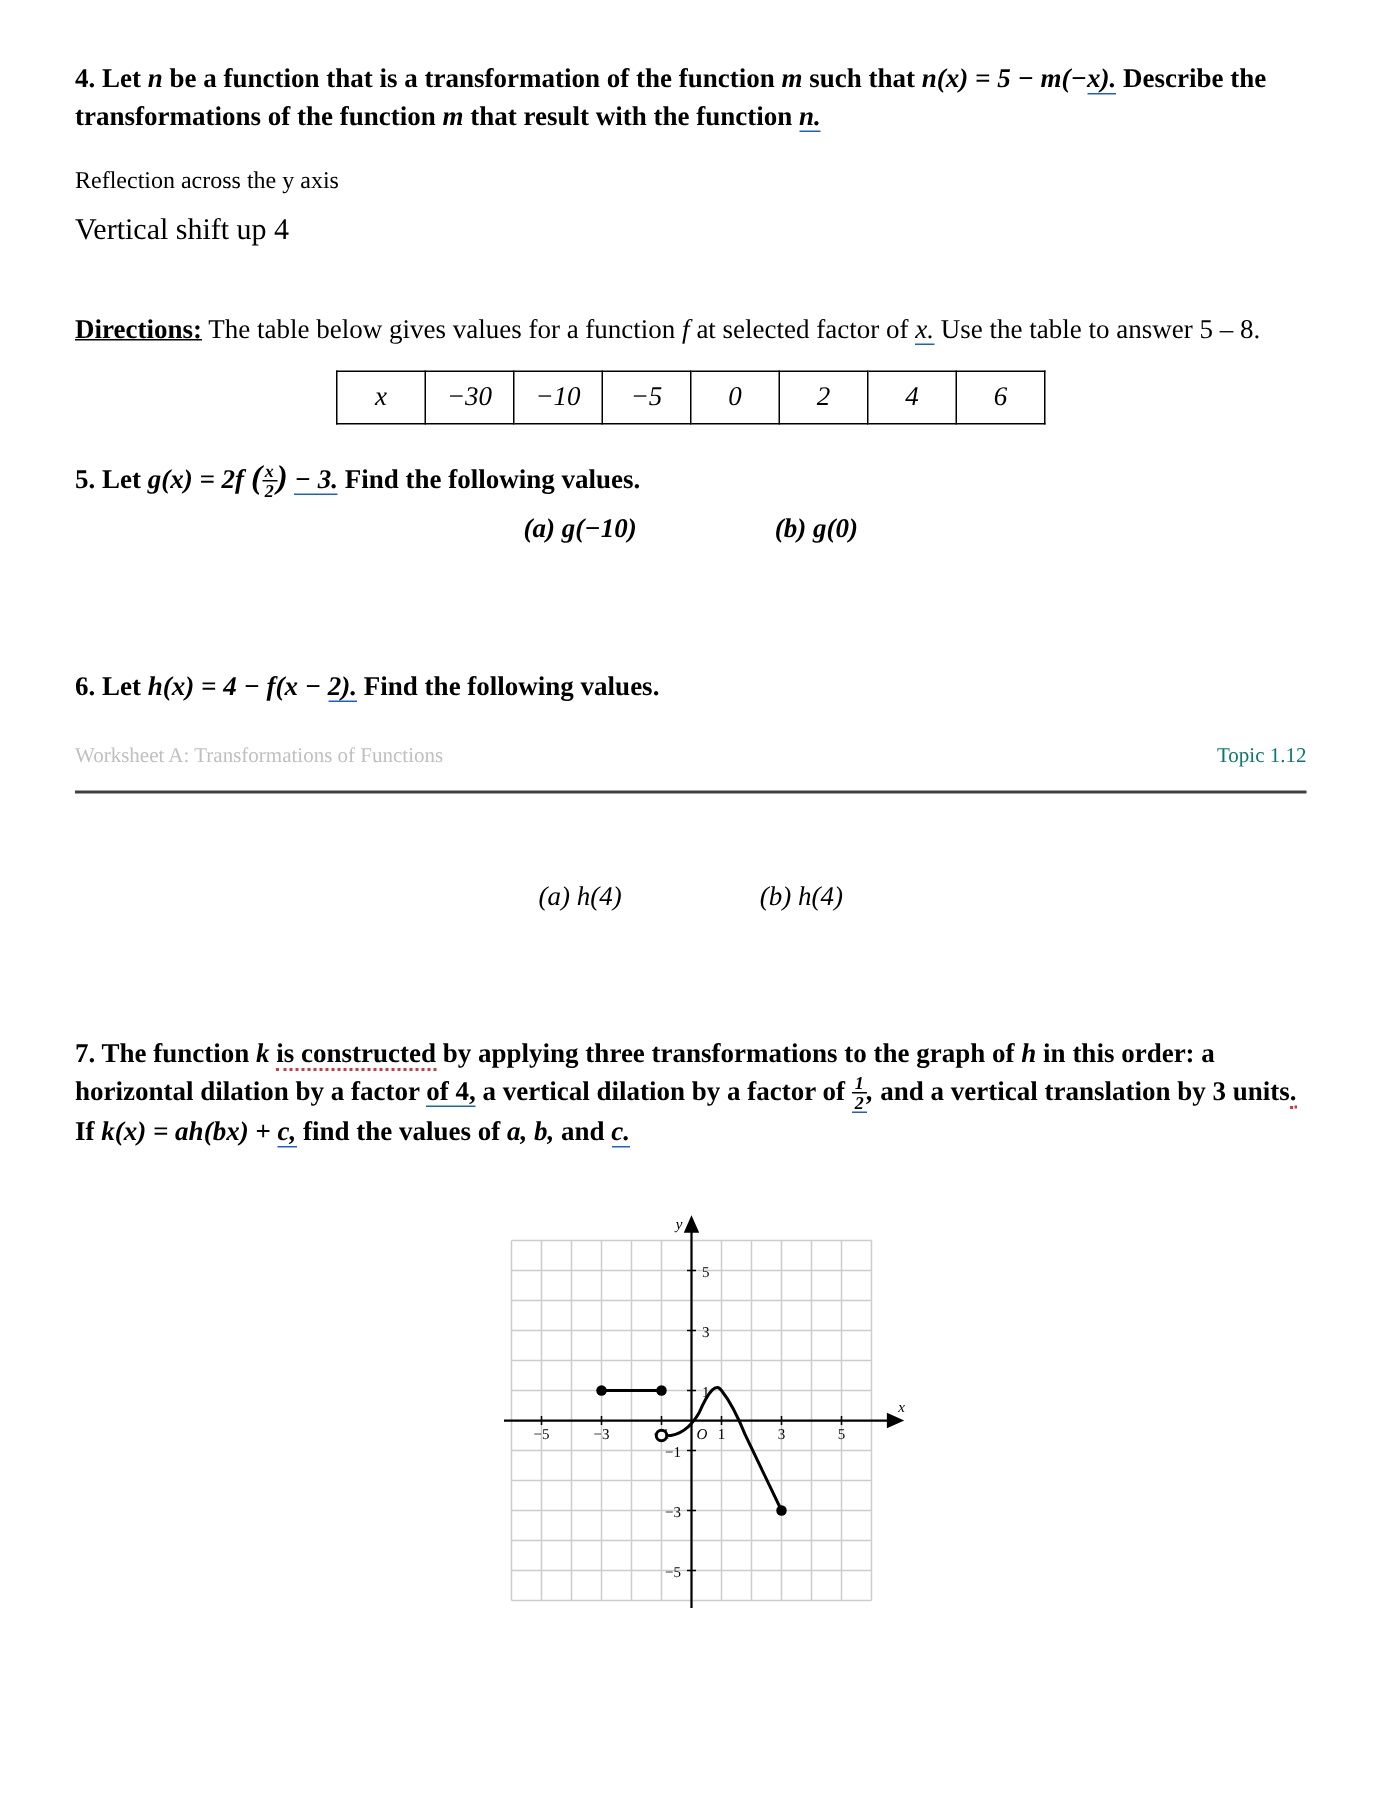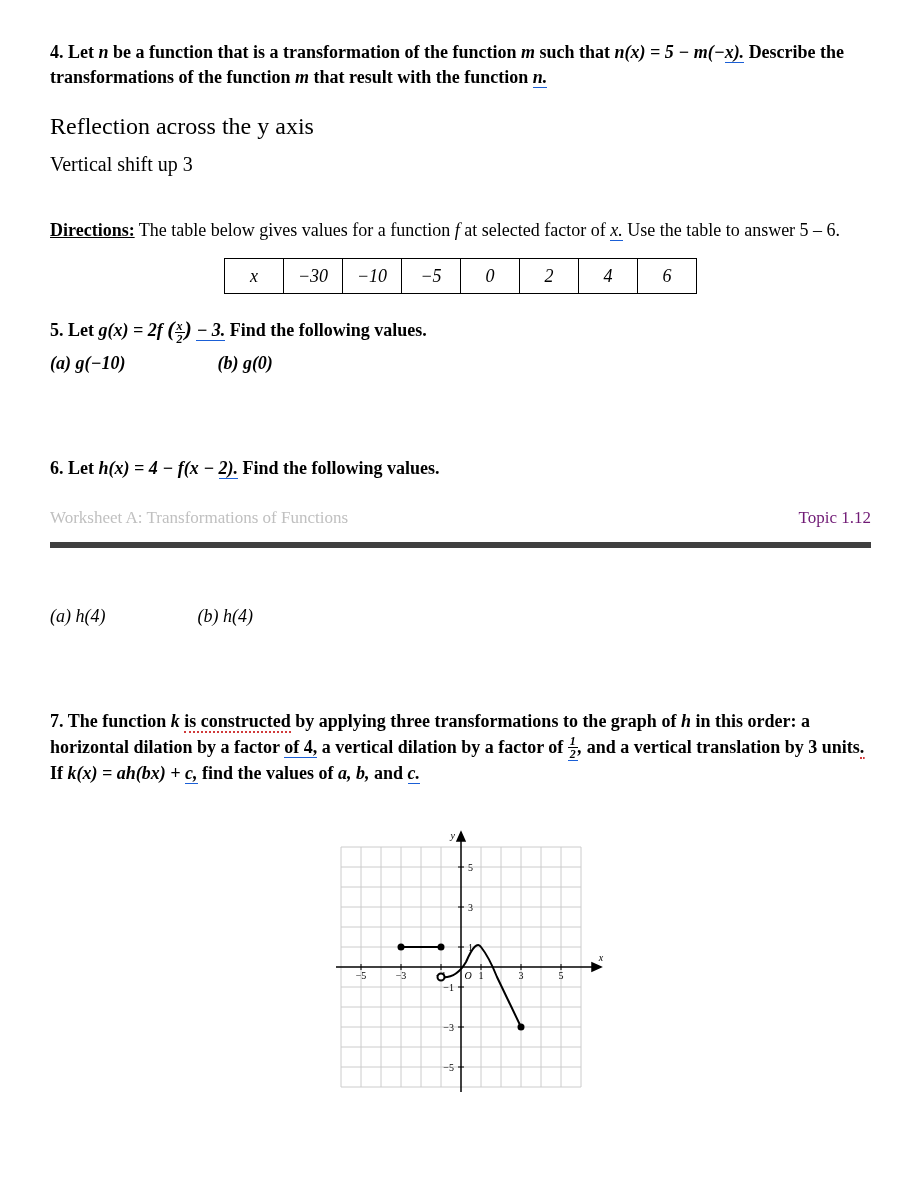--- a/index.html
+++ b/index.html
@@ -41,28 +41,29 @@
   .italic { font-style: italic; }
   .answer {
     margin: 6px 0;
   }
   .footer {
     display: flex;
     justify-content: space-between;
     color: #c0c0c0;
     margin: 25px 0 0 0;
     padding-bottom: 12px;
-    border-bottom: 6px solid #404040;
-    font-size: 17px;
-  }
-  .footer .mid { color:#701a75; }
+    border-bottom: 2px solid #404040;
+    font-size: 14px;
+  }
+  .footer .mid { color:#0f766e; }
   .parts {
     display:flex;
     gap:92px;
     margin-top:6px;
+    justify-content:center;
   }
   .underline-blue {
     border-bottom: 1px solid #1a5fd6;
   }
   .underline-dotted-red {
     border-bottom: 2px dotted #d03a3a;
   }
   
   .graph-wrap {
     width: 300px;
@@ -73,25 +74,25 @@
     width: 300px;
     height: 280px;
   }
 </style>
 </head>
 <body>
 
 <div class="question">
   <span>4.  Let </span><span class="italic">n</span><span> be a function that is a transformation of the function </span><span class="italic">m</span><span> such that </span><span class="italic">n(x) = 5 − m(−<span class="underline-blue">x).</span></span><span> Describe the transformations of the function </span><span class="italic">m</span><span> that result with the function </span><span class="italic underline-blue">n.</span>
 </div>
-<div class="answer" style="font-size:24px">Reflection across the y axis</div>
-<div class="answer" style="font-size:20px;margin-bottom:40px">Vertical shift up 3</div>
+<div class="answer" style="font-size:16px">Reflection across the y axis</div>
+<div class="answer" style="font-size:20px;margin-bottom:40px">Vertical shift up 4</div>
 
 <div class="directions">
-  <span class="bold">Directions:</span><span>  The table below gives values for a function </span><span class="italic">f</span><span> at selected factor of </span><span class="italic underline-blue">x.</span><span>  Use the table to answer 5 – 6.</span>
+  <span class="bold">Directions:</span><span>  The table below gives values for a function </span><span class="italic">f</span><span> at selected factor of </span><span class="italic underline-blue">x.</span><span>  Use the table to answer 5 – 8.</span>
 </div>
 
 <table class="data-table">
   <tbody>
       <tr>
     <td class="rowhdr">x</td>
     <td>−30</td>
     <td>−10</td>
     <td>−5</td>
     <td>0</td>

